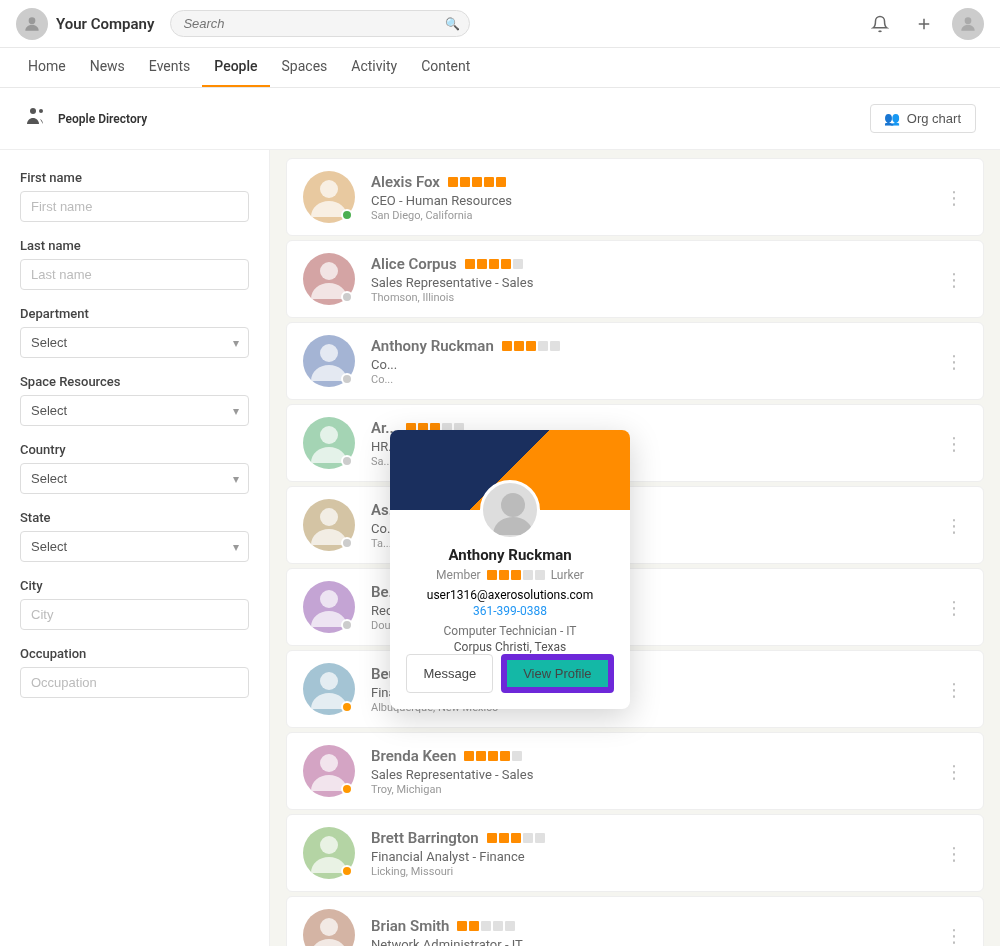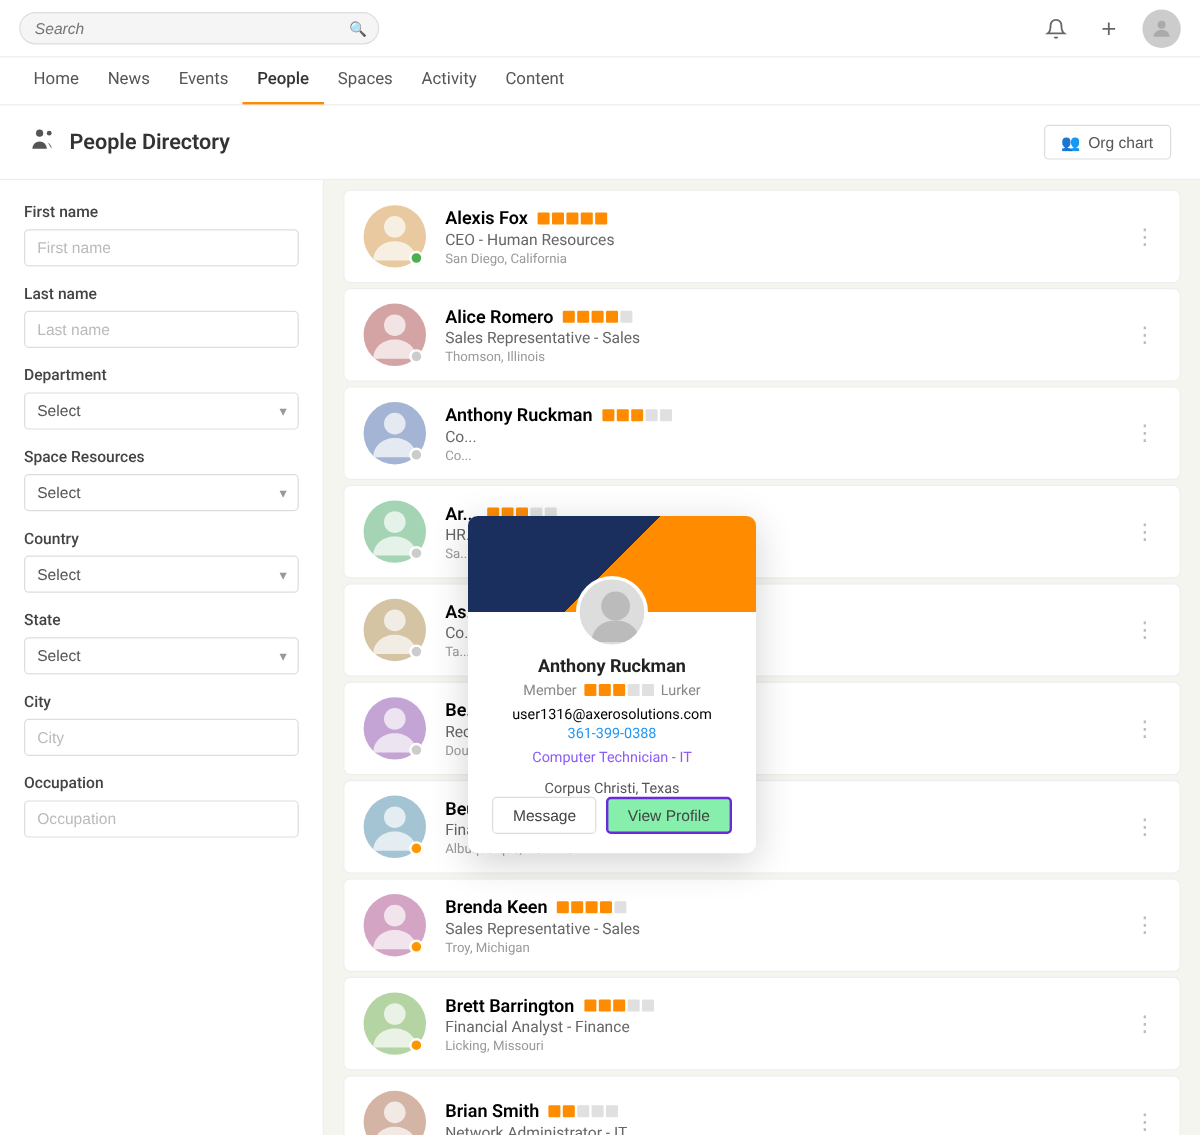--- a/index.html
+++ b/index.html
@@ -17,21 +17,21 @@
     .topbar-icon-btn { width: 32px; height: 32px; display: flex; align-items: center; justify-content: center; cursor: pointer; color: #666; border-radius: 50%; }
     .topbar-user-avatar { width: 32px; height: 32px; border-radius: 50%; background: #ccc; display: flex; align-items: center; justify-content: center; cursor: pointer; overflow: hidden; }
 
     
     .nav { display: flex; align-items: flex-end; background: #fff; padding: 0 16px; border-bottom: 1px solid #e8e8e8; height: 40px; }
     .nav-item { padding: 0 12px; height: 40px; display: flex; align-items: center; font-size: 14px; color: #555; cursor: pointer; border-bottom: 2px solid transparent; }
     .nav-item.active { color: #333; border-bottom: 2px solid #ff8c00; font-weight: 500; }
     .page-header { display: flex; align-items: center; justify-content: space-between; padding: 16px 24px; background: #fff; border-bottom: 1px solid #eee; }
     .page-title-area { display: flex; align-items: center; gap: 10px; }
     .page-title-icon { color: #666; font-size: 20px; }
-    .page-title { font-size: 18px; font-weight: 600; color: #333; }
+    .page-title { font-size: 12px; font-weight: 600; color: #333; }
     .org-chart-btn { display: flex; align-items: center; gap: 6px; border: 1px solid #ddd; border-radius: 4px; padding: 6px 14px; font-size: 13px; cursor: pointer; background: #fff; color: #555; }
 
     
     .content-area { display: flex; background: #f5f5f0; min-height: calc(946px - 88px); }
 
     
     .sidebar { width: 270px; min-width: 270px; background: #fff; padding: 20px; border-right: 1px solid #eee; }
     .filter-group { margin-bottom: 16px; }
     .filter-label { font-size: 13px; font-weight: 500; color: #444; margin-bottom: 6px; display: block; }
     .filter-input { width: 100%; border: 1px solid #ddd; border-radius: 4px; padding: 7px 10px; font-size: 13px; color: #555; outline: none; background: #fff; }
@@ -44,51 +44,60 @@
     .people-list { flex: 1; padding: 8px 16px; overflow-y: auto; position: relative; }
     .person-row { display: flex; align-items: center; background: #fff; border-radius: 6px; margin-bottom: 4px; padding: 12px 16px; cursor: pointer; border: 1px solid #eee; }
     .person-avatar-wrap { position: relative; margin-right: 16px; }
     .person-avatar { width: 52px; height: 52px; border-radius: 50%; background: #ddd; overflow: hidden; display: flex; align-items: center; justify-content: center; }
     .person-status { width: 12px; height: 12px; border-radius: 50%; border: 2px solid #fff; position: absolute; bottom: 2px; right: 2px; }
     .status-online { background: #4caf50; }
     .status-offline { background: #ccc; }
     .status-away { background: #ff9800; }
     .person-info { flex: 1; }
     .person-name-row { display: flex; align-items: center; gap: 8px; margin-bottom: 2px; }
-    .person-name { font-size: 15px; font-weight: 600; color: #000000; }
+    .person-name { font-size: 15px; font-weight: 600; color: #737373; }
     .person-role { font-size: 13px; color: #666; margin-bottom: 1px; }
     .person-location { font-size: 11px; color: #999; }
     .person-more { color: #bbb; font-size: 18px; cursor: pointer; padding: 4px; border-radius: 4px; }
 
     
     .popup-overlay { position: absolute; top: 0; left: 0; width: 100%; height: 100%; background: transparent; pointer-events: none; }
     .profile-popup { position: absolute; top: 280px; left: 120px; width: 240px; background: #fff; border-radius: 8px; box-shadow: 0 8px 32px rgba(0,0,0,0.18); overflow: hidden; pointer-events: all; z-index: 100; }
     .popup-banner { width: 100%; height: 80px; background: linear-gradient(135deg, #1a2f5e 0%, #1a2f5e 50%, #ff8c00 50%, #ff8c00 100%); position: relative; }
     .popup-avatar { width: 60px; height: 60px; border-radius: 50%; border: 3px solid #fff; position: absolute; bottom: -30px; left: 50%; transform: translateX(-50%); background: #ddd; overflow: hidden; }
     .popup-body { padding: 36px 16px 16px; text-align: center; }
     .popup-name { font-size: 15px; font-weight: 700; color: #222; margin-bottom: 4px; }
     .popup-role-row { display: flex; align-items: center; justify-content: center; gap: 6px; margin-bottom: 6px; font-size: 12px; color: #888; }
     .popup-email { font-size: 12px; color: #000000; margin-bottom: 2px; cursor: pointer; }
     .popup-phone { font-size: 12px; color: #2196f3; margin-bottom: 6px; cursor: pointer; }
-    .popup-position { font-size: 12px; color: #8b5cf6; margin-bottom: 12px; }
+    .popup-position { font-size: 12px; color: #737373; margin-bottom: 2px; }
     .popup-location { font-size: 12px; color: #555; }
     .popup-actions { display: flex; gap: 8px; justify-content: center; }
     .popup-btn { padding: 6px 16px; border-radius: 4px; font-size: 13px; cursor: pointer; border: 1px solid #ddd; background: #fff; color: #444; }
-    .popup-btn-primary { border: 2px solid #6d28d9; background: #86efac; color: #444; }
+    .popup-btn-primary { border: 6px solid #6d28d9; background: #14b8a6; color: #444; }
 
     
     .stars-row { display: flex; gap: 2px; align-items: center; }
     .sq { width: 10px; height: 10px; border-radius: 1px; display: inline-block; }
     .sq-o { background: #ff8c00; }
     .sq-e { background: #e0e0e0; }
   </style>
 </head>
 <body>
 
 <div class="topbar">
+  <div class="topbar-logo">
+    <div class="topbar-logo-avatar">
+      <svg viewBox="0 0 24 24">
+          <circle cx="12" cy="8" r="4"></circle>
+          <path d="M4 20c0-4 3.6-7 8-7s8 3 8 7"></path>
+        </svg>
+    </div>
+    <span>Your Company</span>
+  </div>
   <div class="topbar-search">
     <input type="text" placeholder="Search" style="">
     <span class="topbar-search-icon">🔍</span>
   </div>
   <div class="topbar-actions">
     <div class="topbar-icon-btn">
       <svg width="18" height="18" viewBox="0 0 24 24" fill="none" stroke="#666" stroke-width="2">
           <path d="M18 8A6 6 0 0 0 6 8c0 7-3 9-3 9h18s-3-2-3-9"></path>
           <path d="M13.73 21a2 2 0 0 1-3.46 0"></path>
         </svg>
@@ -231,21 +240,21 @@
       <div class="person-avatar" style="background:#d4a4a4">
         <svg width="52" height="52" viewBox="0 0 52 52" fill="#fff" opacity="0.7">
               <circle cx="26" cy="18" r="9"></circle>
               <path d="M8 46c0-9.4 8.1-16 18-16s18 6.6 18 16"></path>
             </svg>
       </div>
       <span class="person-status status-offline"></span>
     </div>
     <div class="person-info">
       <div class="person-name-row">
-        <span class="person-name">Alice Romero</span>
+        <span class="person-name">Alice Corpus</span>
         <span class="stars-row">
               <span class="sq sq-o"></span>
               <span class="sq sq-o"></span>
               <span class="sq sq-o"></span>
               <span class="sq sq-o"></span>
               <span class="sq sq-e"></span>
             </span>
       </div>
       <div class="person-role">Sales Representative - Sales</div>
       <div class="person-location">Thomson, Illinois</div>

